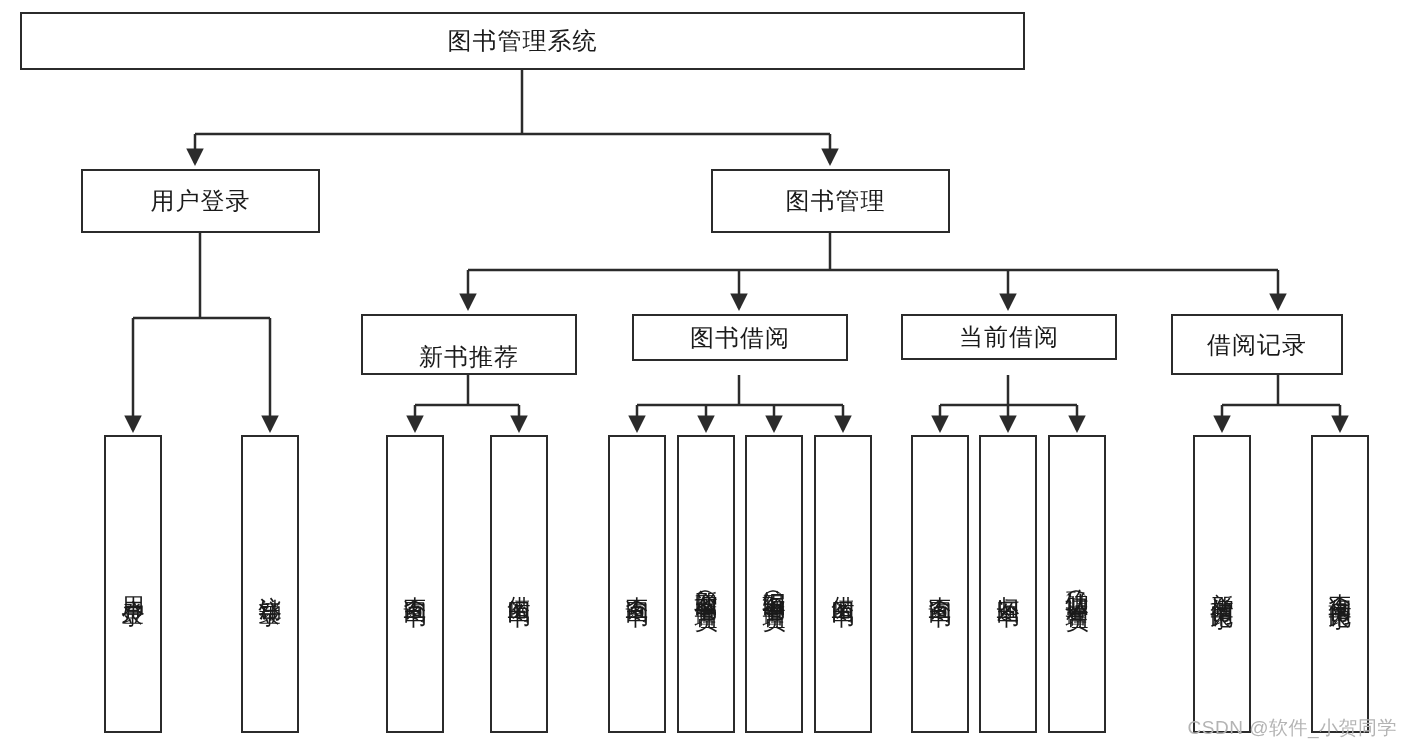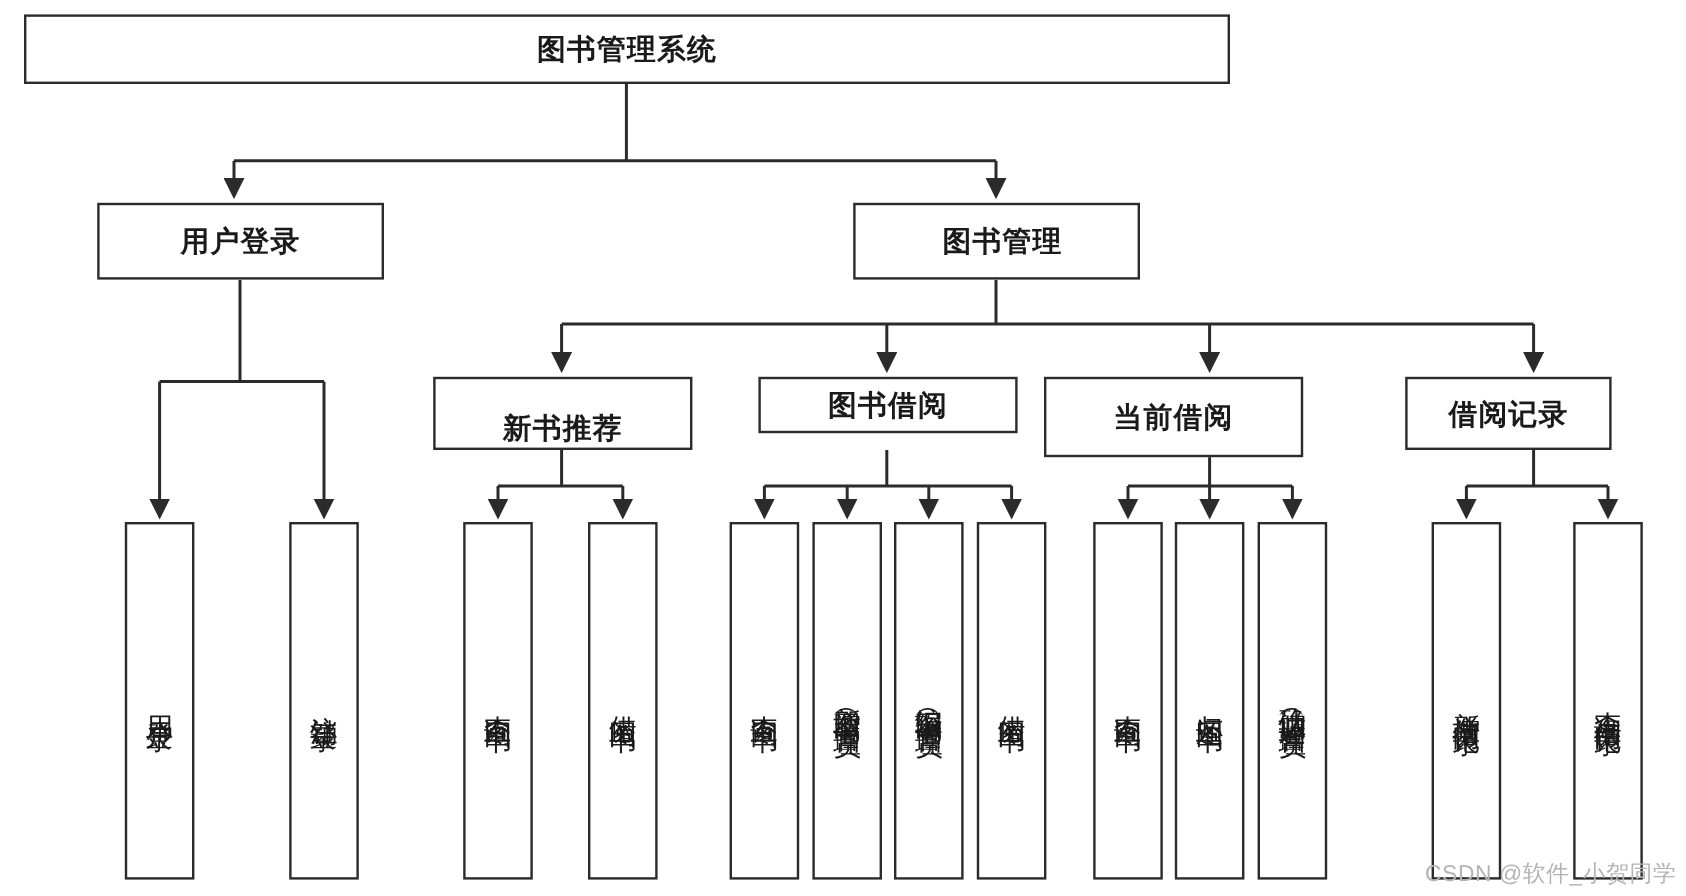--- a/index.html
+++ b/index.html
@@ -46,21 +46,20 @@
   .vert-label {
     writing-mode: vertical-rl;
     text-orientation: upright;
     line-height: 1.08;
     letter-spacing: 3px;
     white-space: nowrap;
     text-align: center;
   }
   .horiz-label {
     white-space: nowrap;
-    font-weight: bold;
   }
   #watermark {
     position: absolute;
     right: 8px;
     bottom: 6px;
     font-size: 19px;
     color: #b4b4b4;
     white-space: nowrap;
     letter-spacing: 0.5px;
     margin-top: 45px;
@@ -135,21 +134,21 @@
   </div>
 
   <div class="node horiz" style="left:361px; top:314px; width:216px; height:61px;align-items:flex-end;">
     <span class="horiz-label">新书推荐</span>
   </div>
 
   <div class="node horiz" style="left:632px; top:314px; width:216px; height:47px;">
     <span class="horiz-label">图书借阅</span>
   </div>
 
-  <div class="node horiz" style="left:870px; top:314px; width:216px; height:67px;">
+  <div class="node horiz" style="left:901px; top:314px; width:216px; height:46px;">
     <span class="horiz-label">当前借阅</span>
   </div>
 
   <div class="node horiz" style="left:1171px; top:314px; width:172px; height:61px;">
     <span class="horiz-label">借阅记录</span>
   </div>
 
   <div class="node vert" style="left:104px; top:435px; width:58px; height:298px;">
     <span class="vert-label">用户登录</span>
   </div>

